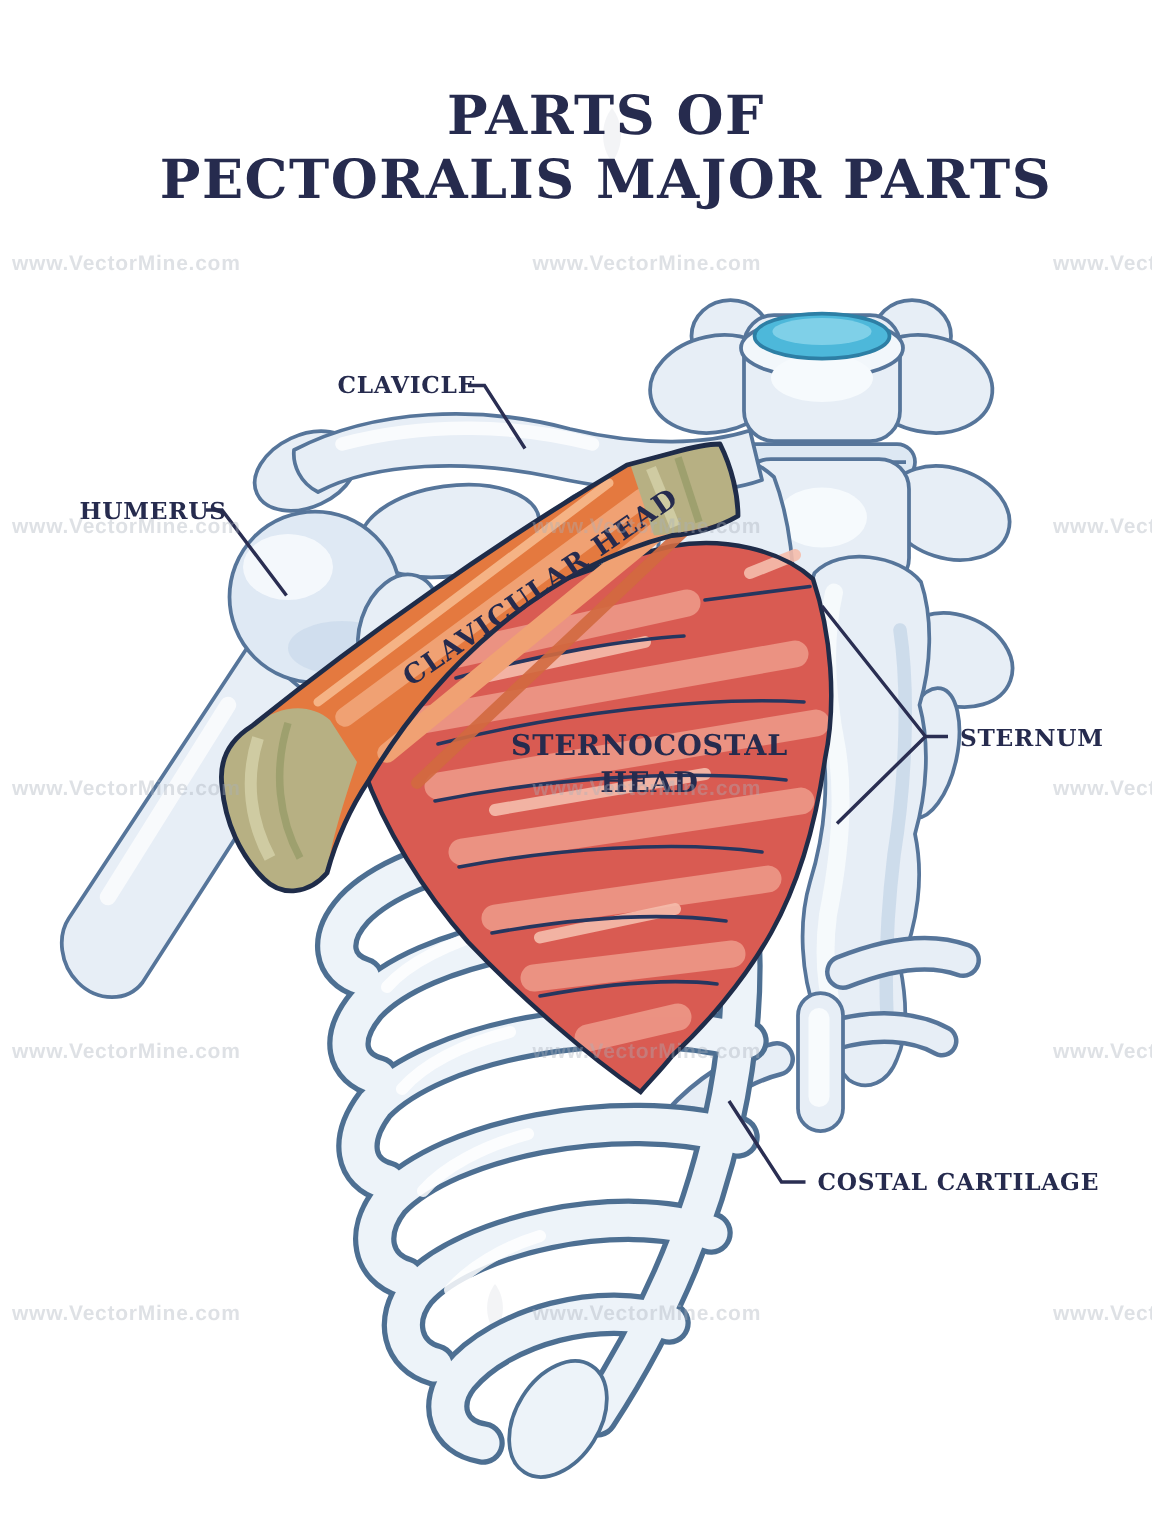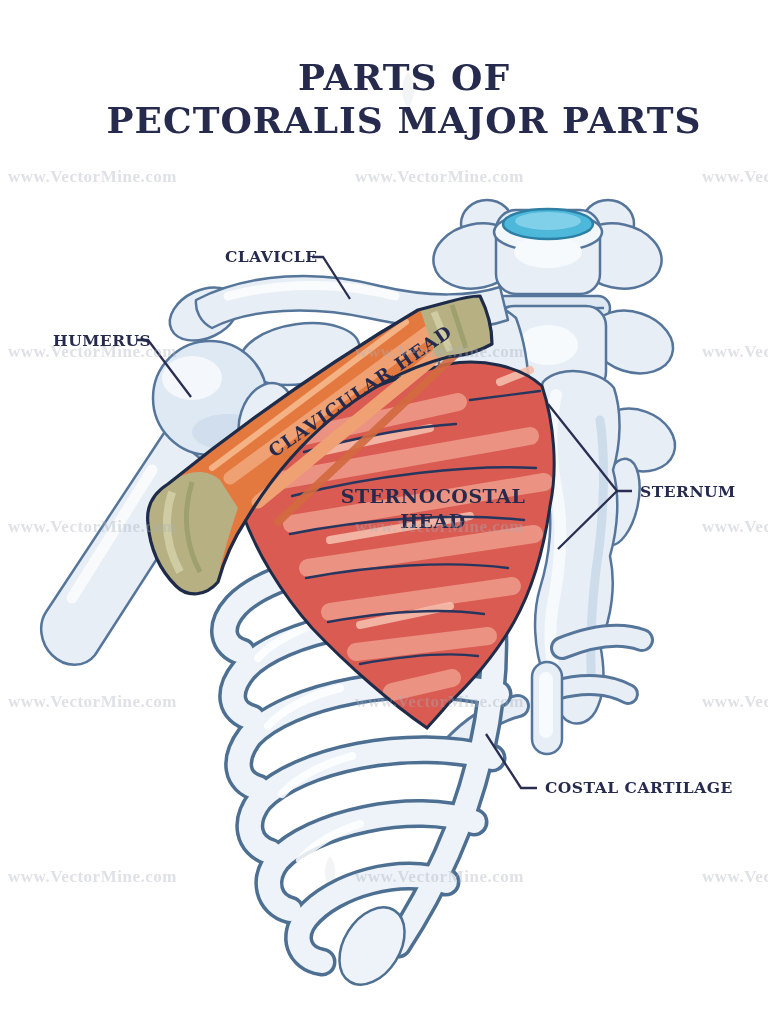--- a/index.html
+++ b/index.html
@@ -1,22 +1,22 @@
 <!DOCTYPE html>
 <html><head>
 <meta charset="utf-8">
 <style>
   html,body{margin:0;padding:0;background:#ffffff;}
   .stage{position:relative;width:768px;height:1024px;background:#ffffff;overflow:hidden;
          font-family:"DejaVu Serif","Liberation Serif",serif;}
   .title-block{position:absolute;top:56px;left:0;width:768px;text-align:center;z-index:5;}
   .title-line{font-weight:bold;font-size:36px;line-height:43px;letter-spacing:1px;color:#262b4e;margin-left:40px;}
   .art{position:absolute;left:0;top:0;z-index:2;}
-  .wm{position:absolute;z-index:6;font-family:Liberation Serif, serif;
-      font-weight:bold;font-size:17px;letter-spacing:.5px;color:rgba(168,176,186,0.38);
+  .wm{position:absolute;z-index:6;font-family:Liberation Sans, sans-serif;
+      font-weight:bold;font-size:14px;letter-spacing:.5px;color:rgba(168,176,186,0.38);
       white-space:nowrap;pointer-events:none;}
   svg text{font-family:"DejaVu Serif","Liberation Serif",serif;font-weight:bold;fill:#262b4e;}
 </style>
 </head>
 <body>
 
 <div class="stage">
 
   <div class="title-block">
     <div class="title-line">PARTS OF</div>

